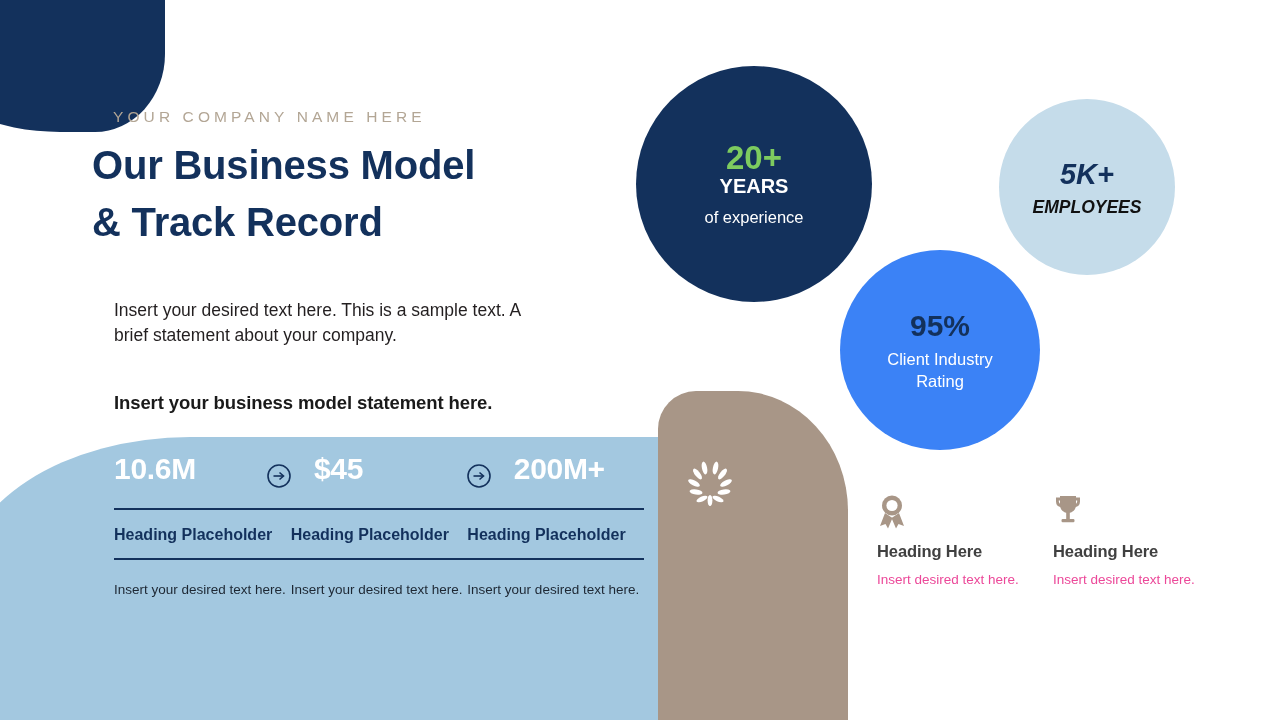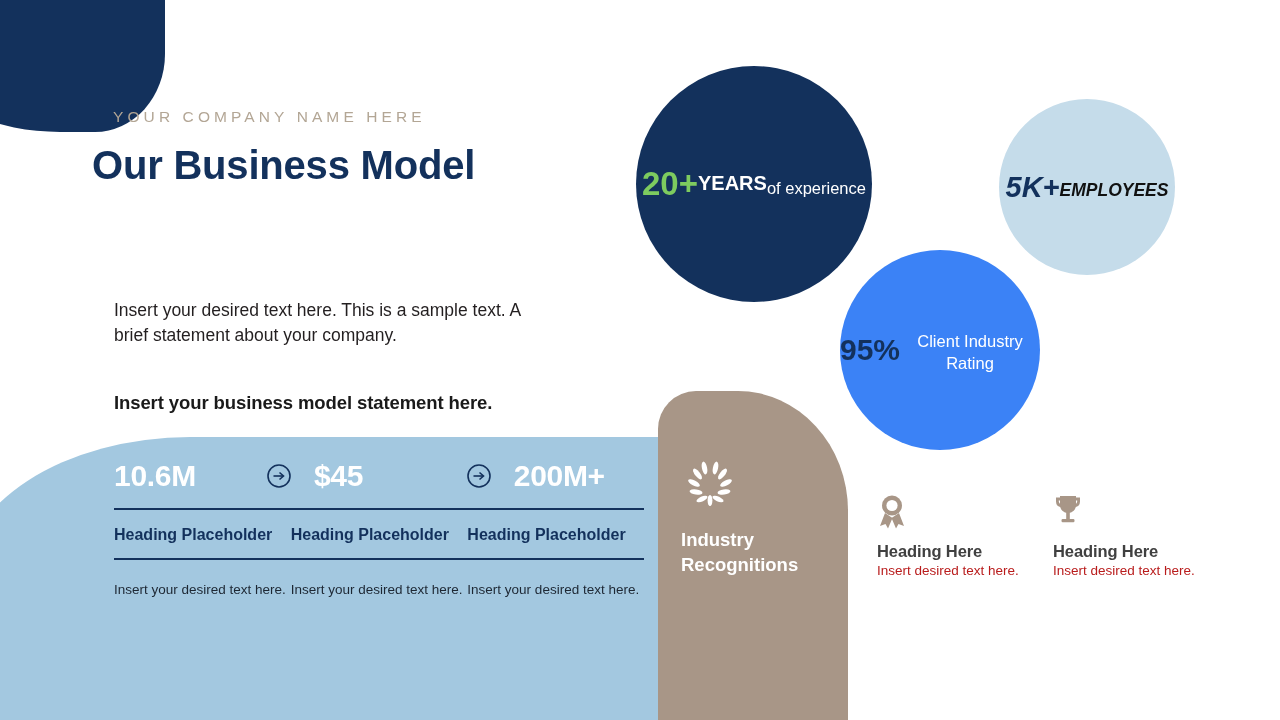--- a/index.html
+++ b/index.html
@@ -83,21 +83,20 @@
     border-top-left-radius: 230px 150px;
   }
   .stats-grid {
     position: absolute;
     left: 114px;
     top: 452px;
     width: 530px;
   }
   .stats-row-values {
     display: flex;
-    align-items: center;
     height: 48px;
     gap: 15px;
   }
   .stat-value {
     width: 148px;
     font-size: 30px;
     font-weight: bold;
     color: #ffffff;
     letter-spacing: -0.3px;
   }
@@ -161,20 +160,21 @@
     line-height: 25px;
     font-weight: bold;
     color: #ffffff;
   }
 
   
   .circle {
     position: absolute;
     border-radius: 50%;
     display: flex;
+    flex-direction: column;
     align-items: center;
     justify-content: center;
     text-align: center;
   }
   .circle-navy {
     left: 636px; top: 66px;
     width: 236px; height: 236px;
     background: #13315C;
   }
   .c-navy-big { font-size: 33px; font-weight: bold; color: #7DCB5F; line-height: 36px; }
@@ -210,34 +210,36 @@
   .award-heading {
     font-size: 16.5px;
     font-weight: bold;
     color: #404040;
     margin-top: 10px;
     letter-spacing: -0.1px;
   }
   .award-desc {
     font-size: 13.5px;
     line-height: 19px;
-    color: #b91c1c;
+    color: #ec4899;
+    margin-top: 9px;
   }
 </style>
 </head>
 <body>
 
 <div id="slide">
 
   <div class="navy-blob"></div>
 
   <div class="eyebrow">YOUR COMPANY NAME HERE</div>
 
   <div class="headline">
     <div>Our Business Model</div>
+    <div>&amp; Track Record</div>
   </div>
 
   <div class="body-copy">Insert your desired text here. This is a sample text. A brief statement about your company.</div>
 
   <div class="statement">Insert your business model statement here.</div>
 
   <div class="blue-panel"></div>
 
   <div class="stats-grid">
 
@@ -289,21 +291,20 @@
         <ellipse cx="11" cy="23" rx="2.6" ry="6.5" transform="rotate(-62 11 23)"></ellipse>
         <ellipse cx="43" cy="23" rx="2.6" ry="6.5" transform="rotate(62 43 23)"></ellipse>
         <ellipse cx="13" cy="32" rx="2.6" ry="6.5" transform="rotate(-82 13 32)"></ellipse>
         <ellipse cx="41" cy="32" rx="2.6" ry="6.5" transform="rotate(82 41 32)"></ellipse>
         <ellipse cx="19" cy="39" rx="2.4" ry="6" transform="rotate(-115 19 39)"></ellipse>
         <ellipse cx="35" cy="39" rx="2.4" ry="6" transform="rotate(115 35 39)"></ellipse>
         <ellipse cx="27" cy="40.5" rx="2.4" ry="5.5" transform="rotate(0 27 40.5)"></ellipse>
       </g>
     </svg>
   </div>
-  <div class="taupe-title">Industry Recognitions</div>
 
   <div class="circle circle-navy">
     <div class="c-navy-big">20+</div>
     <div class="c-navy-mid">YEARS</div>
     <div class="c-navy-sub">of experience</div>
   </div>
 
   <div class="circle circle-lightblue">
     <div class="c-lb-big">5K+</div>
     <div class="c-lb-sub">EMPLOYEES</div>

